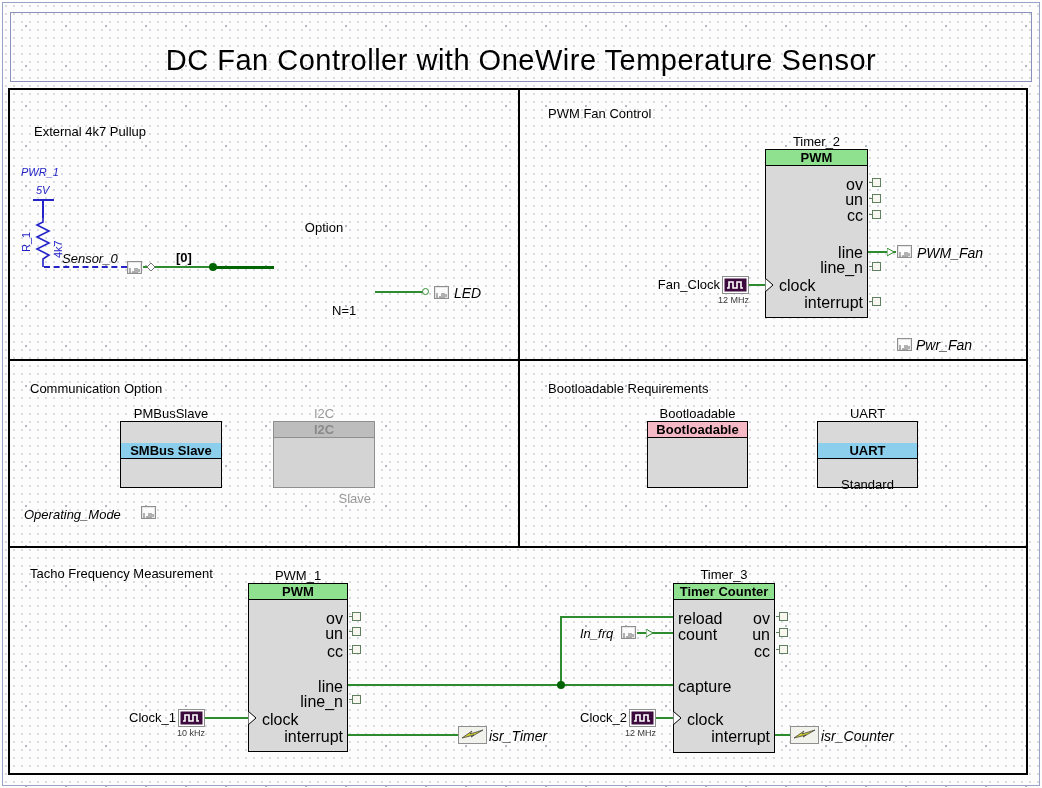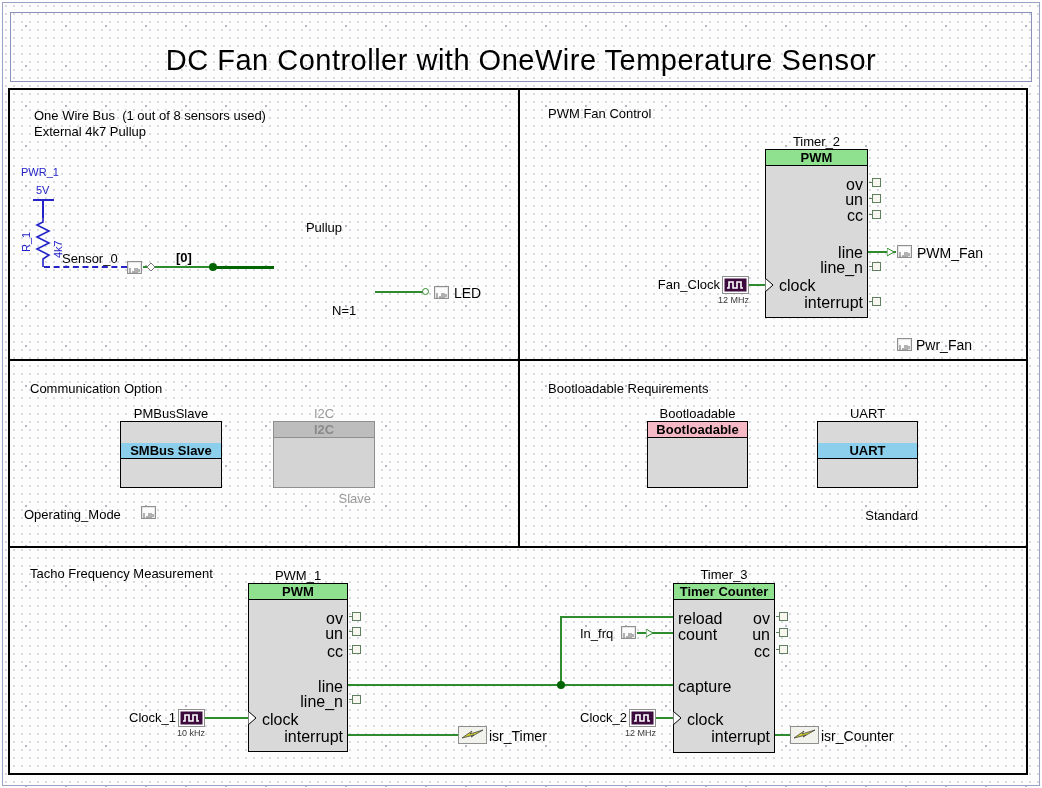--- a/index.html
+++ b/index.html
@@ -37,21 +37,21 @@
   .pl { left:4px; }
   .wire { position:absolute; background:#2e8b2e; }
   .wire-bus { position:absolute; background:#006400; }
   .wire-an { position:absolute; border-top:2px dashed #2323c8; height:0; }
   .blue-line { position:absolute; background:#2323c8; }
   .junction { position:absolute; width:8px; height:8px; border-radius:50%; background:#006400; }
   .term { position:absolute; width:9px; height:9px; background:#f7f7f0; border:1px solid #607f60; }
   .term::before { content:""; position:absolute; left:-4px; top:3px; width:4px; height:1px; background:#607f60; }
   .pin-icon { position:absolute; width:15px; height:13px; background:#fcfcfc;
     border:1px solid #8f8f8f; box-shadow:0 0 0 1px #e6e6e6 inset; }
-  .lbl { position:absolute; font-size:13px; color:#000; white-space:nowrap; }
+  .lbl { position:absolute; font-size:13px; color:#000; white-space:nowrap;font-style:italic; }
   .lbl-14 { font-size:14px; }
   .freq { position:absolute; font-size:9px; color:#3a3a3a; text-align:right; }
   .clk-name { position:absolute; font-size:13px; color:#000; text-align:right; }
   .blue { color:#2323c8; }
   .vlabel { position:absolute; font-size:11px; color:#2323c8; transform:rotate(-90deg);
     transform-origin:0 0; white-space:nowrap; }
   .busbit { position:absolute; font-size:13px; font-weight:bold; color:#000; }
   .glyph { position:absolute; }
 </style>
 </head>
@@ -63,21 +63,20 @@
   <div class="title-box">
     <div class="title-text">DC Fan Controller with OneWire Temperature Sensor</div>
   </div>
 
   <div class="section" style="left:8px;top:88px;width:512px;height:273px"></div>
   <div class="section" style="left:518px;top:88px;width:510px;height:273px"></div>
   <div class="section" style="left:8px;top:359px;width:512px;height:189px"></div>
   <div class="section" style="left:518px;top:359px;width:510px;height:189px"></div>
   <div class="section" style="left:8px;top:546px;width:1020px;height:229px"></div>
 
-  <div class="heading" style="left:34px;top:108px">One Wire Bus  (1 out of 8 sensors used)</div>
   <div class="heading" style="left:34px;top:124px">External 4k7 Pullup</div>
 
   <div class="lbl blue" style="left:21px;top:166px;font-size:11px">PWR_1</div>
   <div class="lbl blue" style="left:36px;top:184px;font-size:11px">5V</div>
   <div class="blue-line" style="left:33px;top:199px;width:21px;height:2px"></div>
   <div class="blue-line" style="left:42px;top:201px;width:2px;height:17px"></div>
 
   <svg class="glyph" style="left:35px;top:217px" width="18" height="50">
     <path d="M8,0 V5 L2,8 L14,14 L2,20 L14,26 L2,32 L14,38 L8,42 V50" fill="none" stroke="#2323c8" stroke-width="1.6"></path>
   </svg>
@@ -93,21 +92,21 @@
   </div>
 
   <div class="wire" style="left:143px;top:266px;width:70px;height:2px"></div>
   <svg class="glyph" style="left:146px;top:262px" width="10" height="10">
     <polygon points="5,1 9,5 5,9 1,5" fill="#fff" stroke="#777" stroke-width="1"></polygon>
   </svg>
   <div class="busbit" style="left:176px;top:250px">[0]</div>
   <div class="junction" style="left:209px;top:263px"></div>
   <div class="wire-bus" style="left:213px;top:266px;width:61px;height:3px"></div>
 
-  <div class="comp-title" style="left:273px;top:220px;width:102px">Pullup</div>
+  <div class="comp-title" style="left:273px;top:220px;width:102px">Option</div>
   <div class="sublabel" style="left:332px;top:303px">N=1</div>
 
   <div class="wire" style="left:375px;top:291px;width:52px;height:2px"></div>
   <div class="glyph" style="left:422px;top:288px;width:7px;height:7px;border:1px solid #2e8b2e;border-radius:50%;background:#fff"></div>
   <div class="pin-icon" style="left:434px;top:286px">
     <svg width="13" height="11">
         <path d="M2,3 v5 M4,7 h2 M7,3 v5 M9,3 v5 M11,4 v3" stroke="#666" stroke-width="1" fill="none"></path>
       </svg>
   </div>
   <div class="lbl lbl-14" style="left:454px;top:285px">LED</div>
@@ -185,21 +184,21 @@
 
   <div class="comp-title" style="left:647px;top:406px;width:101px">Bootloadable</div>
   <div class="comp" style="left:647px;top:421px;width:101px;height:67px">
     <div class="comp-hdr hdr-pink">Bootloadable</div>
   </div>
 
   <div class="comp-title" style="left:817px;top:406px;width:101px">UART</div>
   <div class="comp" style="left:817px;top:421px;width:101px;height:67px">
     <div class="comp-hdr hdr-blue">UART</div>
   </div>
-  <div class="sublabel" style="left:817px;top:508px;width:101px;text-align:right">Standard</div>
+  <div class="sublabel" style="left:817px;top:477px;width:101px;text-align:center">Standard</div>
 
   <div class="heading" style="left:30px;top:566px">Tacho Frequency Measurement</div>
 
   <div class="comp-title" style="left:248px;top:568px;width:100px">PWM_1</div>
   <div class="comp" style="left:248px;top:583px;width:100px;height:169px">
     <div class="comp-hdr hdr-green">PWM</div>
     <span class="port pr" style="top:27px">ov</span>
     <span class="port pr" style="top:42px">un</span>
     <span class="port pr" style="top:60px">cc</span>
     <span class="port pr" style="top:95px">line</span>

